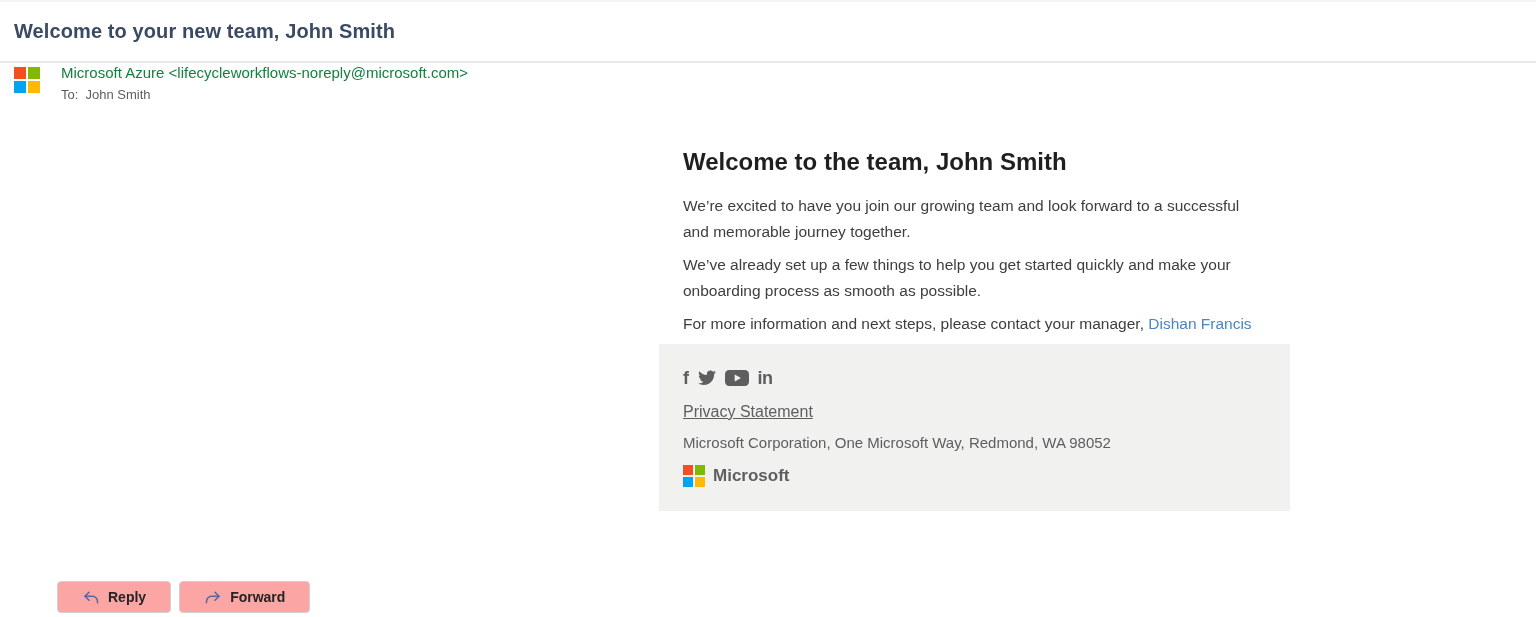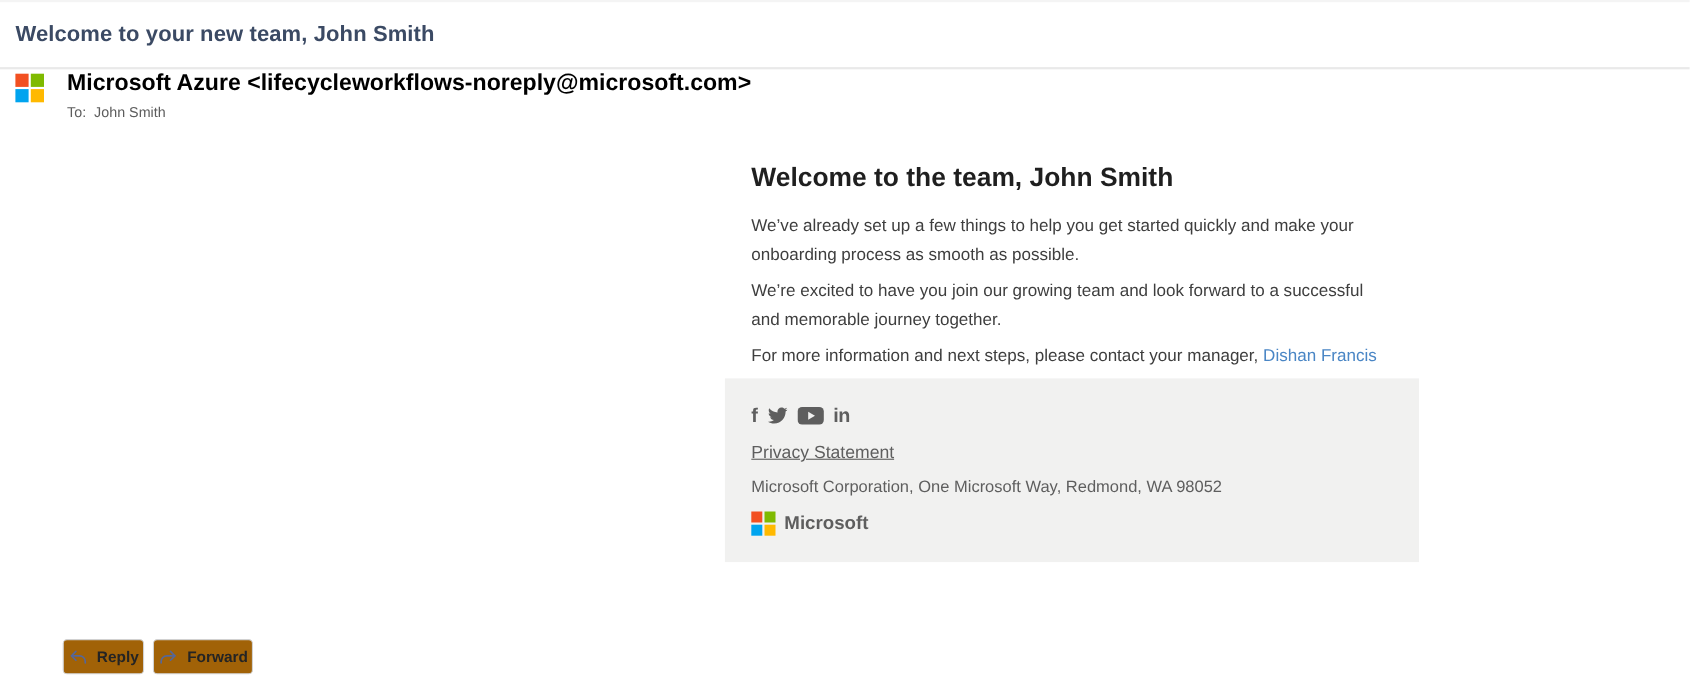--- a/index.html
+++ b/index.html
@@ -30,21 +30,21 @@
   .sender-row {
     position: absolute; top: 64px; left: 14px;
     display: flex; align-items: flex-start; gap: 21px;
   }
   .ms-logo { display: grid; gap: 2px; }
   .ms-logo.avatar { grid-template-columns: 12px 12px; grid-template-rows: 12px 12px; margin-top: 3px; }
   .ms-logo.brand-sm { grid-template-columns: 11px 11px; grid-template-rows: 11px 11px; }
   .ms-logo.brand-ft { grid-template-columns: 10px 10px; grid-template-rows: 10px 10px; }
   .sq-r { background: #f25022; } .sq-g { background: #7fba00; }
   .sq-b { background: #00a4ef; } .sq-y { background: #ffb900; }
-  .sender-name { font-size: 21px; font-weight: 700; color: #000000; cursor: pointer; }
+  .sender-name { font-size: 15px; font-weight: 400; color: #15803d; cursor: pointer; }
   .sender-to { font-size: 13px; color: #5d5d5d; margin-top: 6px; white-space: pre; }
 
   
   .email-column { position: absolute; left: 659px; top: 146px; width: 631px; }
   .brand-row { display: flex; align-items: center; gap: 10px; margin: 0 24px 39px 24px; }
   .brand-text { font-size: 17px; color: #6a6a6a; }
   .email-heading {
     margin: 0 24px 15px 24px;
     font-size: 24px; line-height: 32px; font-weight: 700; color: #1f1f1f;
   }
@@ -67,22 +67,22 @@
     text-decoration: underline; margin-bottom: 13px; cursor: pointer;
   }
   .footer-address { font-size: 15px; color: #5e5e5e; margin-bottom: 14px; }
   .footer-brand { display: flex; align-items: center; gap: 8px; }
   .footer-brand-text { font-size: 17px; font-weight: 700; color: #5e5e5e; }
 
   
   .actions { position: absolute; left: 57px; top: 581px; display: flex; gap: 8px; }
   .action-btn {
     display: flex; align-items: center; gap: 8px;
-    height: 32px; padding: 0 4px;
-    background: #a16207; border: 1px solid #d1d1d1; border-radius: 4px;
+    height: 32px; padding: 0 24px;
+    background: #fca5a5; border: 1px solid #d1d1d1; border-radius: 4px;
     font-family: inherit; font-size: 14px; font-weight: 700; color: #242424;
     cursor: pointer;
   }
   .arrow-icon { display: block; }
 </style>
 </head>
 <body>
 
 <div class="subject-bar">
   <span class="subject-text">Welcome to your new team, John Smith</span>
@@ -99,22 +99,22 @@
     <div class="sender-name">Microsoft Azure &lt;lifecycleworkflows-noreply@microsoft.com&gt;</div>
     <div class="sender-to">To:  John Smith</div>
   </div>
 </div>
 
 <div class="email-column">
 
 
   <h1 class="email-heading">Welcome to the team, John Smith</h1>
 
+  <p class="email-para">We’re excited to have you join our growing team and look forward to a successful and memorable journey together.</p>
   <p class="email-para">We’ve already set up a few things to help you get started quickly and make your onboarding process as smooth as possible.</p>
-  <p class="email-para">We’re excited to have you join our growing team and look forward to a successful and memorable journey together.</p>
   <p class="email-para"><span>For more information and next steps, please contact your manager, </span><a class="manager-link">Dishan Francis</a></p>
 
   <div class="footer-box">
     <div class="social-row">
       <span class="social-glyph">f</span>
       <svg class="social-svg" width="18" height="16" viewBox="0 0 24 20">
         <path fill="#5e5e5e" d="M23.9 2.3c-.9.4-1.8.66-2.8.78 1-.6 1.78-1.56 2.14-2.7-.94.55-1.99.95-3.1 1.17C19.25.6 17.98 0 16.57 0c-2.7 0-4.88 2.18-4.88 4.88 0 .38.04.76.12 1.12C7.77 5.8 4.18 3.85 1.77.9c-.42.72-.66 1.55-.66 2.46 0 1.7.86 3.19 2.17 4.06-.8-.03-1.55-.25-2.21-.61v.06c0 2.37 1.68 4.34 3.91 4.79-.41.11-.84.17-1.28.17-.31 0-.61-.03-.91-.09.63 1.94 2.42 3.35 4.57 3.39-1.67 1.31-3.78 2.09-6.05 2.09-.39 0-.77-.02-1.16-.07 2.17 1.38 4.73 2.19 7.5 2.19 8.98 0 13.89-7.44 13.89-13.88v-.63c.95-.68 1.78-1.54 2.44-2.52z"></path>
       </svg>
       <svg class="social-svg" width="24" height="18" viewBox="0 0 24 18">
         <rect x="0" y="1" width="24" height="16" rx="4.2" fill="#5e5e5e"></rect>

